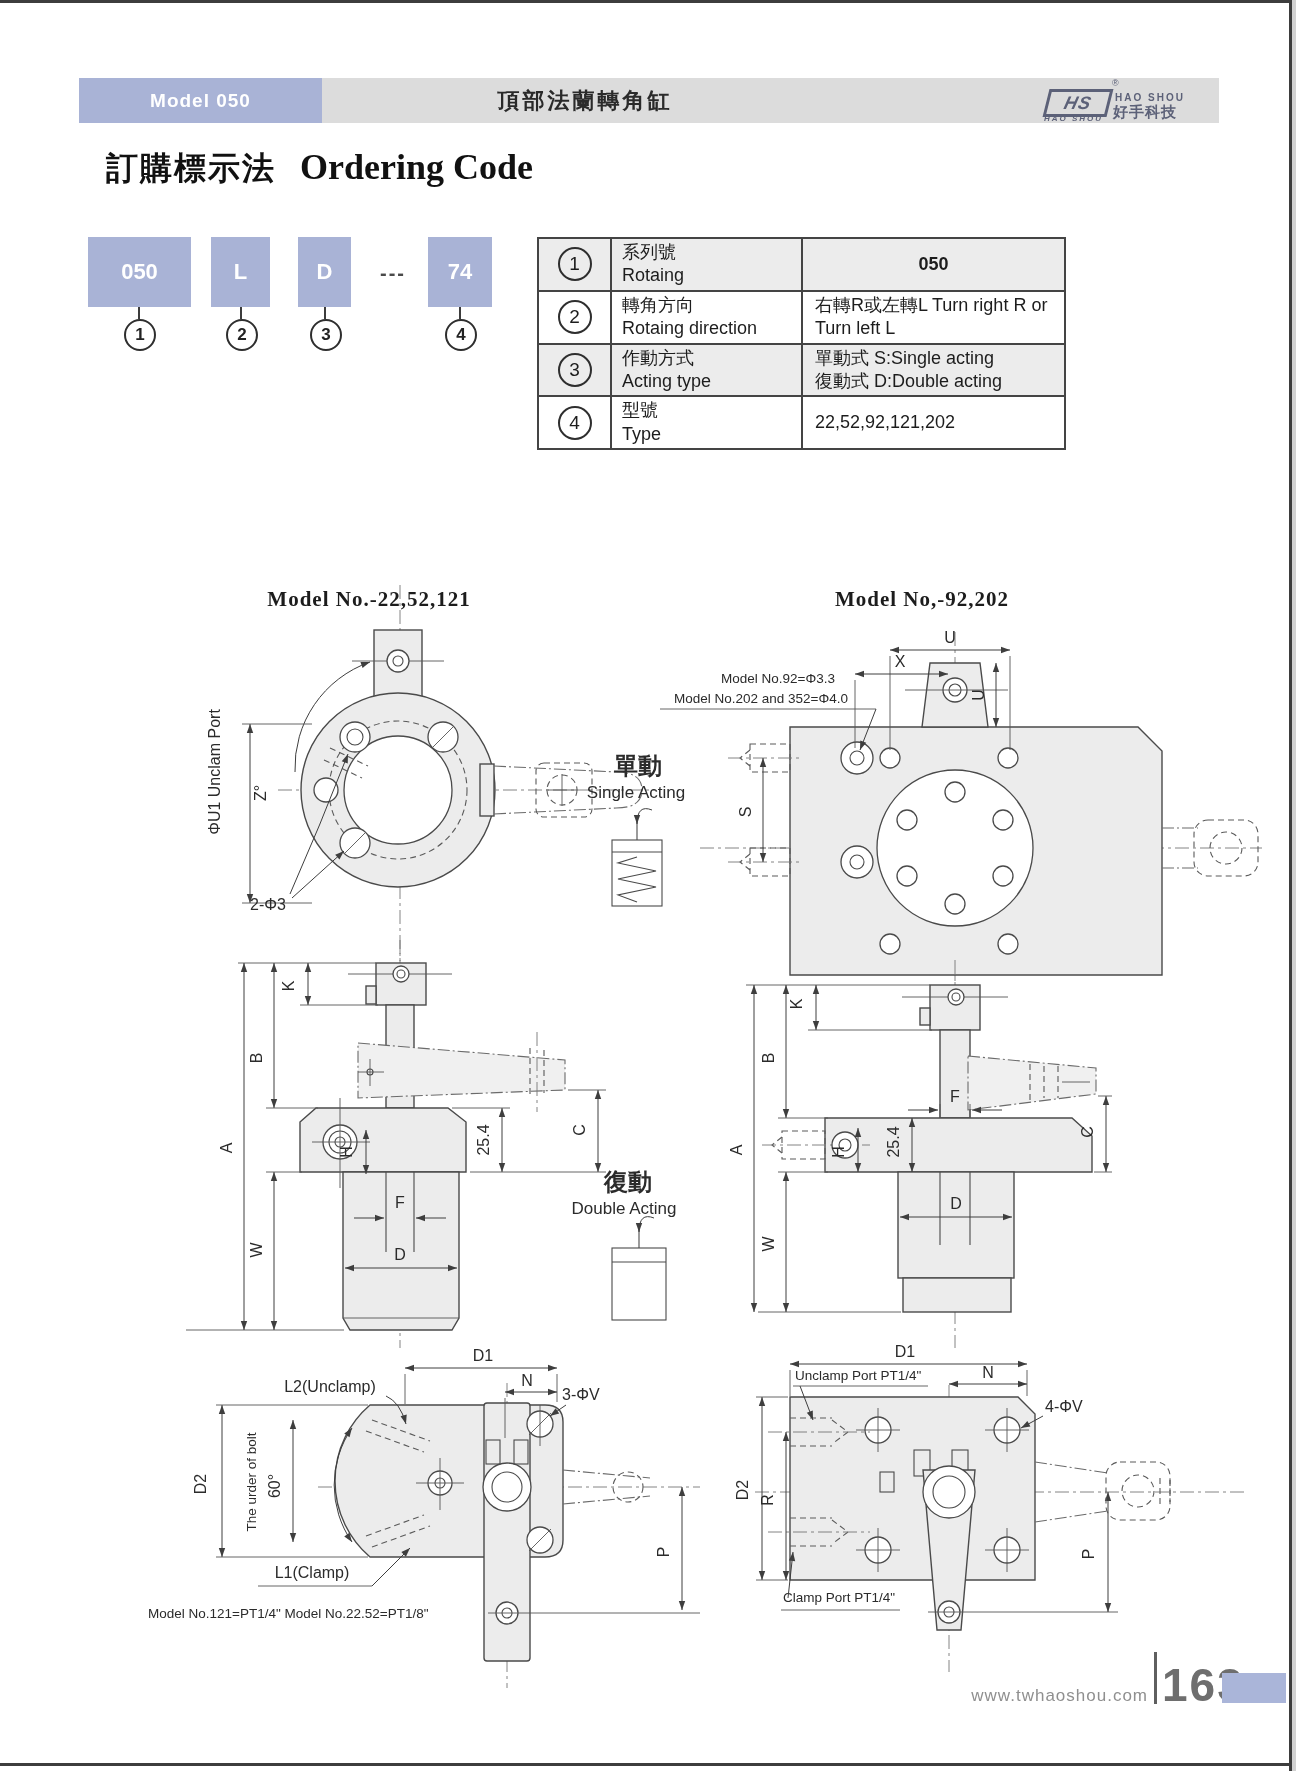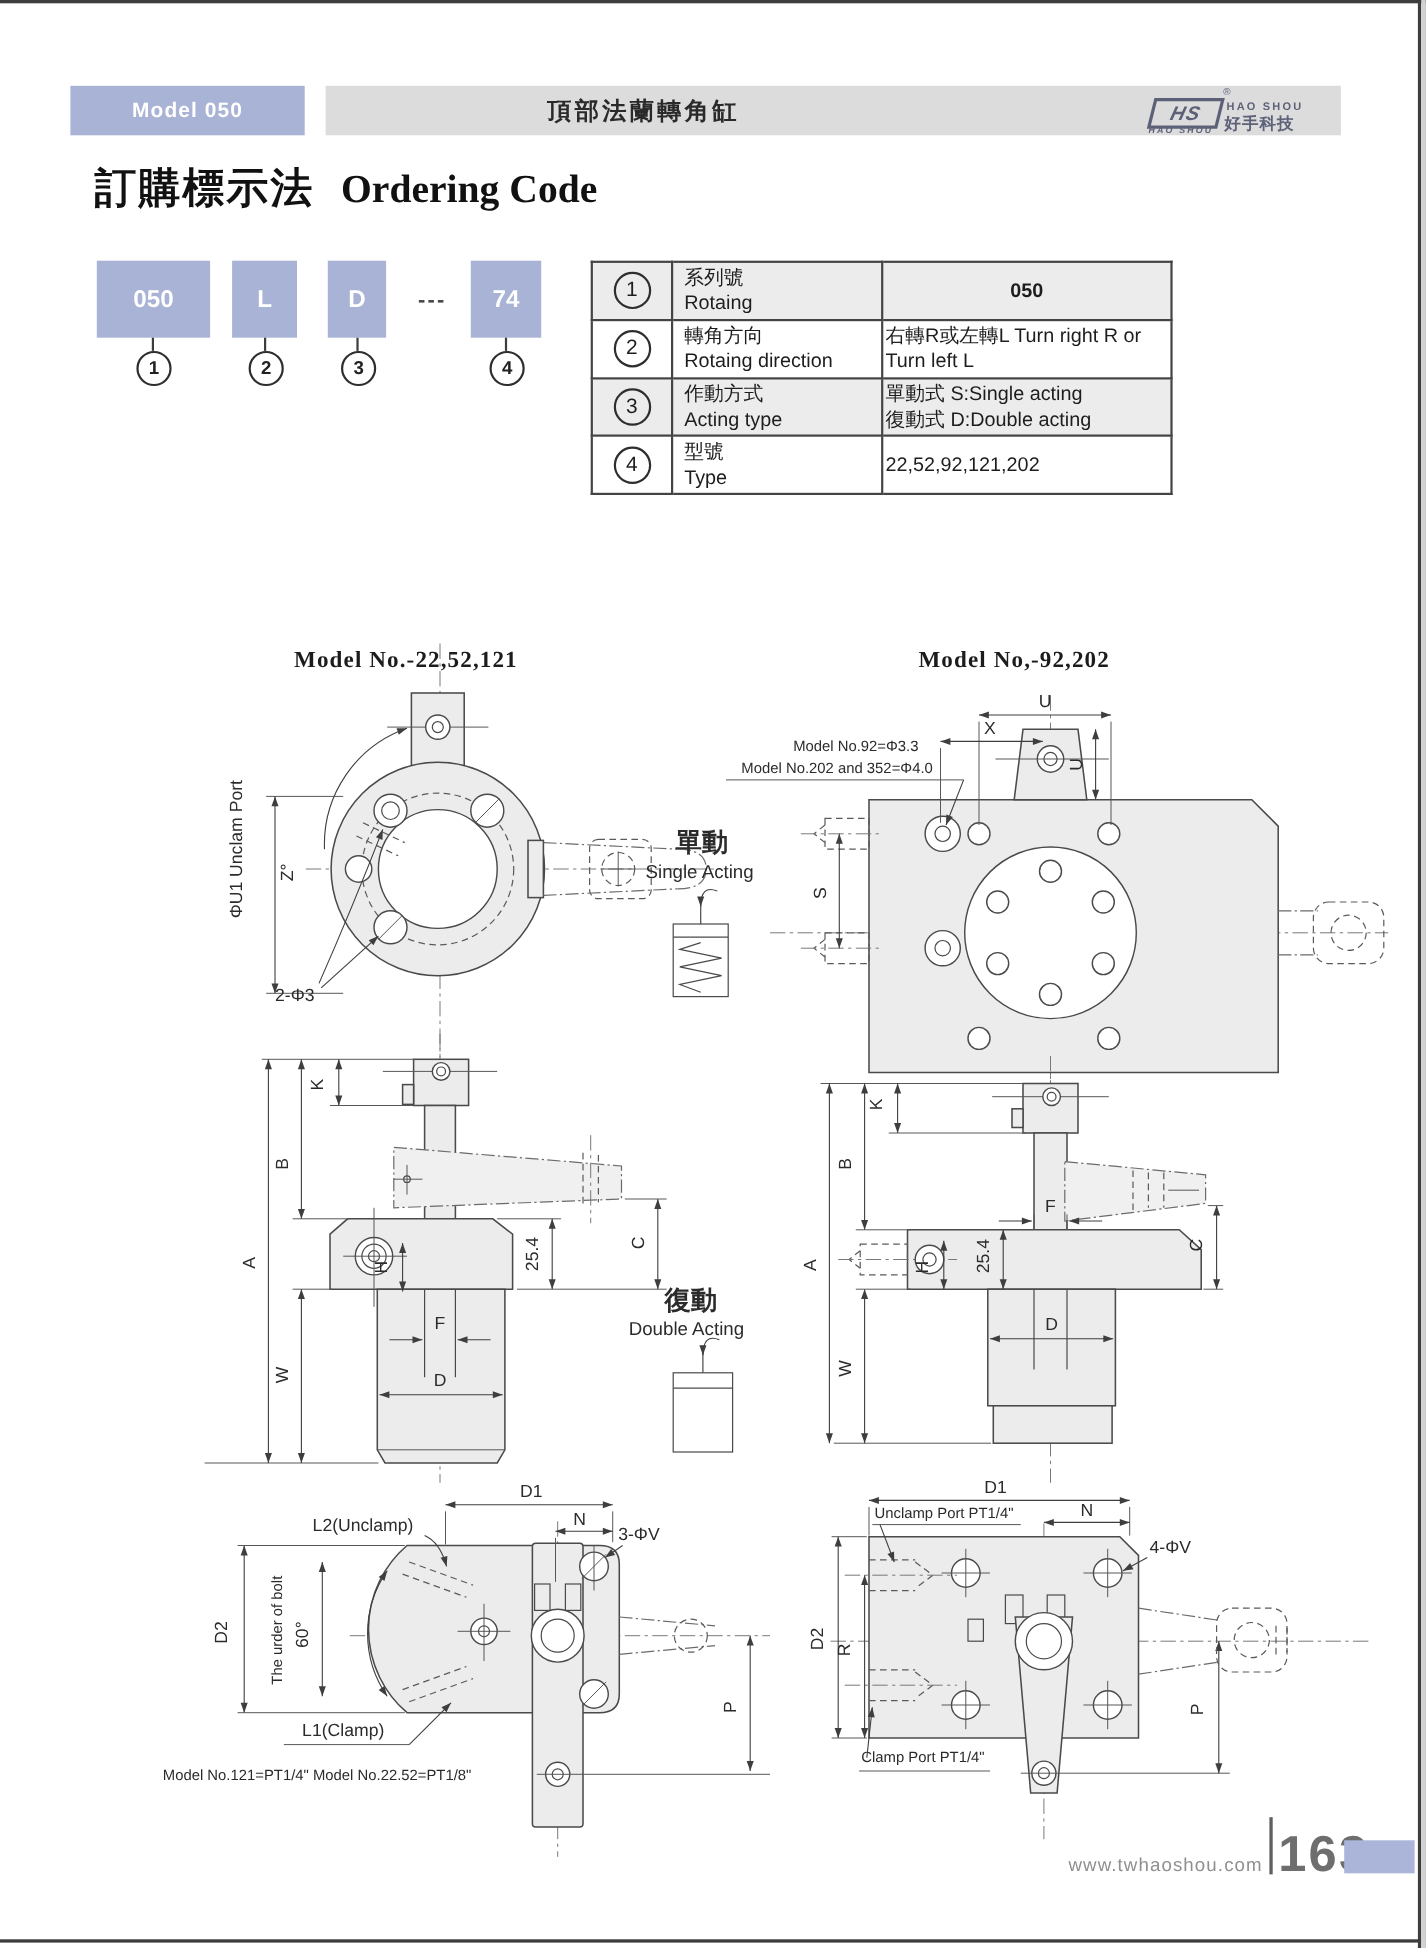--- a/index.html
+++ b/index.html
@@ -7,52 +7,52 @@
         font-family:"Liberation Sans",sans-serif;}
   .abs{position:absolute;}
 
   
   .edge-top{left:0;top:0;width:1296px;height:3px;background:#3d3d3d;}
   .edge-bottom{left:0;top:1763px;width:1292px;height:3px;background:#3d3d3d;}
   .edge-right{left:1289px;top:0;width:3px;height:1771px;background:#3d3d3d;}
   .edge-gray{left:1292px;top:0;width:4px;height:1771px;background:#d2d2d2;}
 
   
-  .badge{left:64px;top:78px;width:213px;height:45px;background:#a9b3d6;color:#ffffff;
+  .badge{left:79px;top:78px;width:243px;height:45px;background:#a9b3d6;color:#ffffff;
          font-weight:bold;font-size:19px;letter-spacing:1px;display:flex;align-items:center;justify-content:center;}
   .headerbar{left:296px;top:78px;width:923px;height:45px;background:#dcdcdc;}
   .headertitle{left:430px;top:86px;width:310px;text-align:center;font-size:22px;font-weight:bold;
                color:#2a2a2a;letter-spacing:3px;}
   .logo{color:#5c6178;}
   .logo-box{left:1046px;top:89px;width:58px;height:22px;border:3px solid #5c6178;transform:skewX(-14deg);
             display:flex;align-items:center;justify-content:center;}
   .logo-hs{font-size:18px;font-weight:bold;font-style:italic;letter-spacing:1px;transform:skewX(0deg);}
   .logo-reg{left:1112px;top:78px;font-size:9px;}
   .logo-sub{left:1044px;top:114px;font-size:8px;font-weight:bold;font-style:italic;letter-spacing:2px;}
   .logo-en{left:1115px;top:92px;font-size:10px;font-weight:bold;letter-spacing:2px;}
   .logo-zh{left:1113px;top:103px;font-size:15px;font-weight:bold;letter-spacing:1px;}
 
   
   .sec-title{left:86px;top:146px;font-family:"Liberation Serif",serif;color:#111;}
-  .sec-title .zh{font-size:38px;font-weight:bold;letter-spacing:2px;}
+  .sec-title .zh{font-size:32px;font-weight:bold;letter-spacing:2px;margin-left:20px;}
   .sec-title .en{font-size:36px;font-weight:bold;margin-left:24px;}
   .blk{background:#a9b3d6;color:#fff;font-weight:bold;font-size:22px;
        display:flex;align-items:center;justify-content:center;}
   .blk-sep{color:#4a4a4a;font-weight:bold;font-size:20px;letter-spacing:2px;text-align:center;}
   .conn{width:2px;background:#3c3c3c;}
   .cnum{width:28px;height:28px;border:2px solid #2e2e2e;border-radius:50%;color:#222;
         font-size:17px;font-weight:bold;display:flex;align-items:center;justify-content:center;background:#fff;}
 
   
   .spec{left:537px;top:237px;width:511px;border-collapse:collapse;table-layout:fixed;
         font-size:18px;color:#1d1d1d;}
   .spec td{border:2px solid #444;vertical-align:middle;padding:2px 0;}
   .spec .c-num{width:71px;text-align:center;}
   .spec .c-lab{width:179px;padding-left:10px;line-height:1.3;}
-  .spec .c-val{width:261px;padding-left:2px;line-height:1.3;}
+  .spec .c-val{width:261px;padding-left:12px;line-height:1.3;}
   .spec tr.shade{background:#ececec;}
   .tnum{width:30px;height:30px;border:2px solid #2e2e2e;border-radius:50%;margin:0 auto;
         font-size:19px;display:flex;align-items:center;justify-content:center;background:transparent;}
   .valcenter{text-align:center;font-weight:bold;padding-left:0 !important;}
 
   
   svg text{font-family:"Liberation Sans",sans-serif;fill:#2b2b2b;}
   .dt{font-size:16px;}
   .dts{font-size:13.5px;}
   .dh{font-family:"Liberation Serif",serif;font-size:21px;font-weight:bold;letter-spacing:1px;fill:#1c1c1c;}

